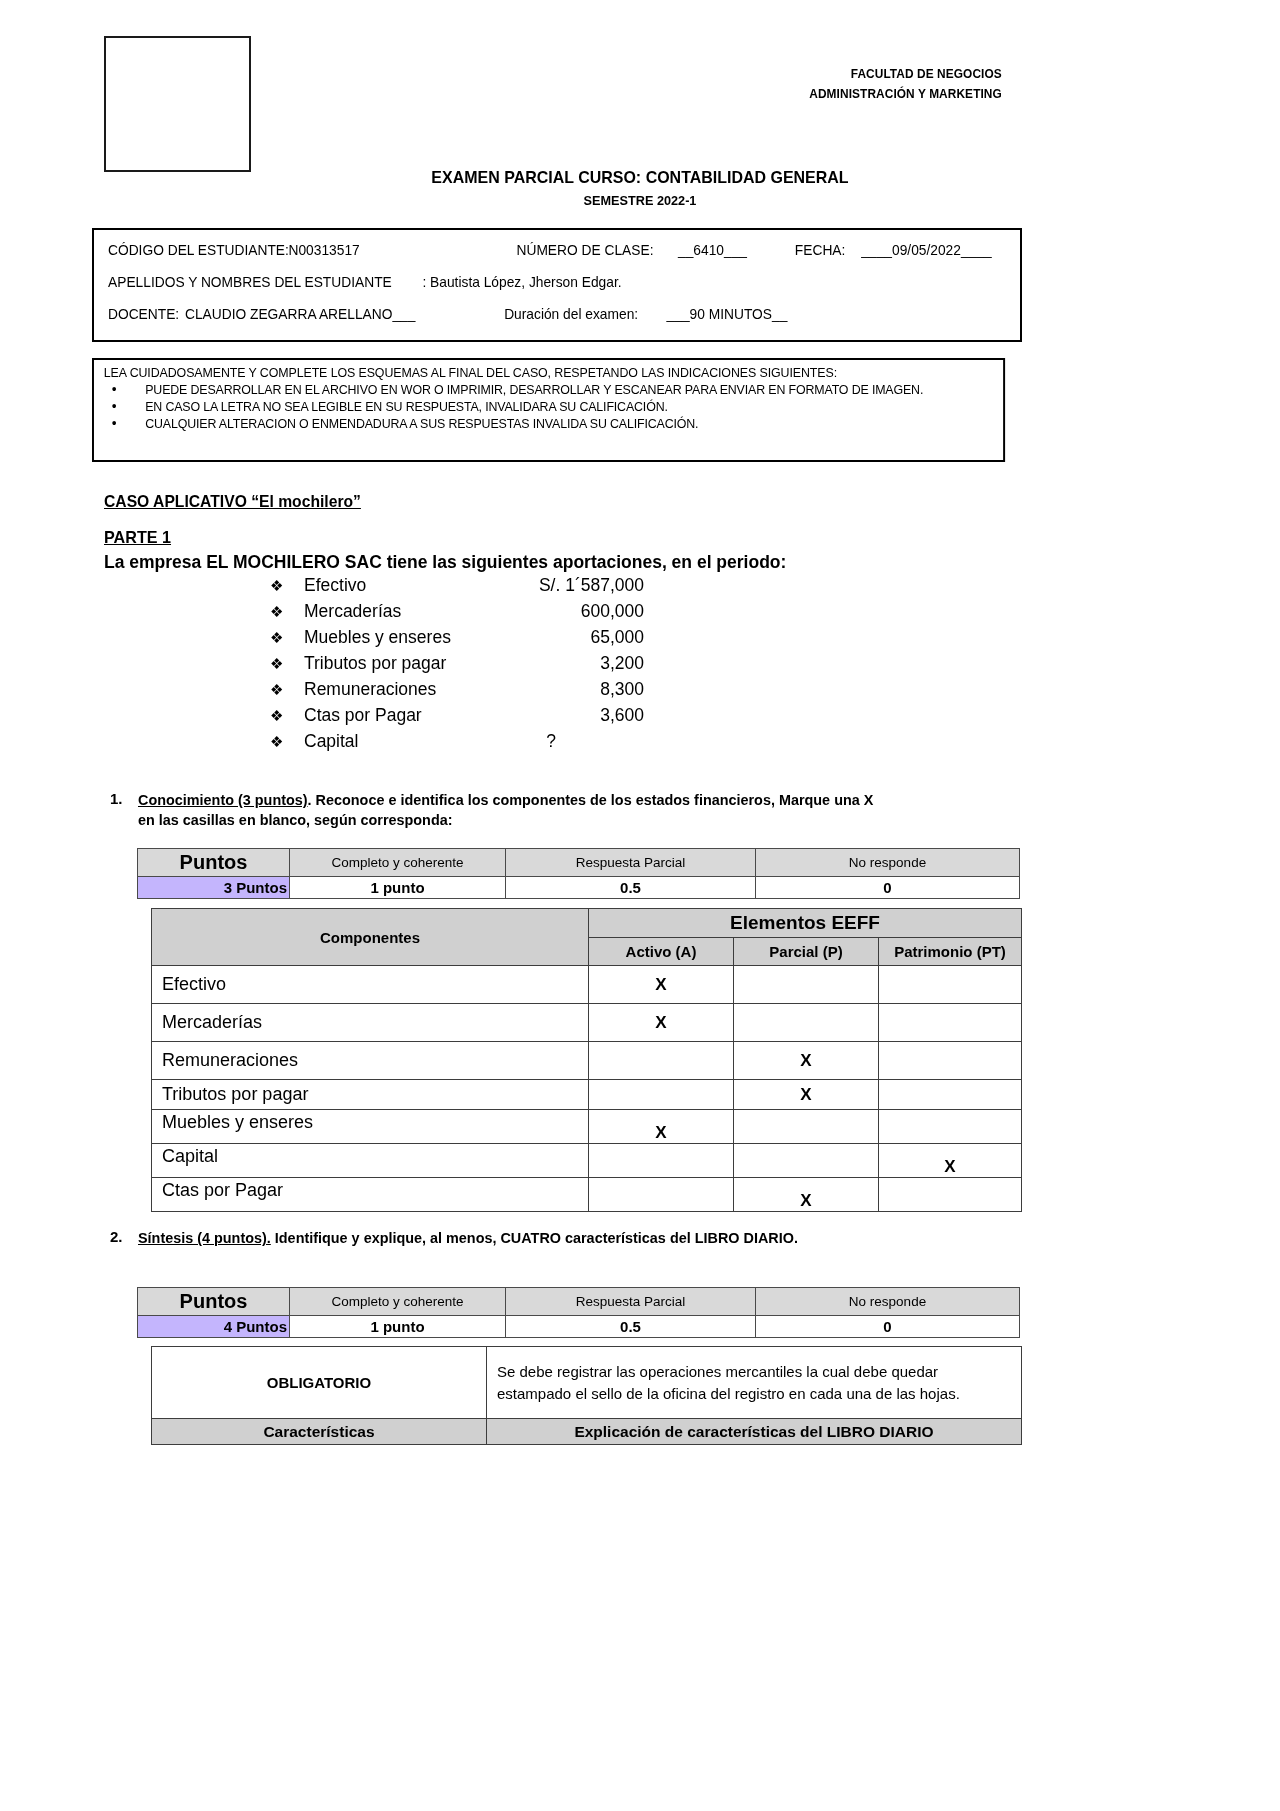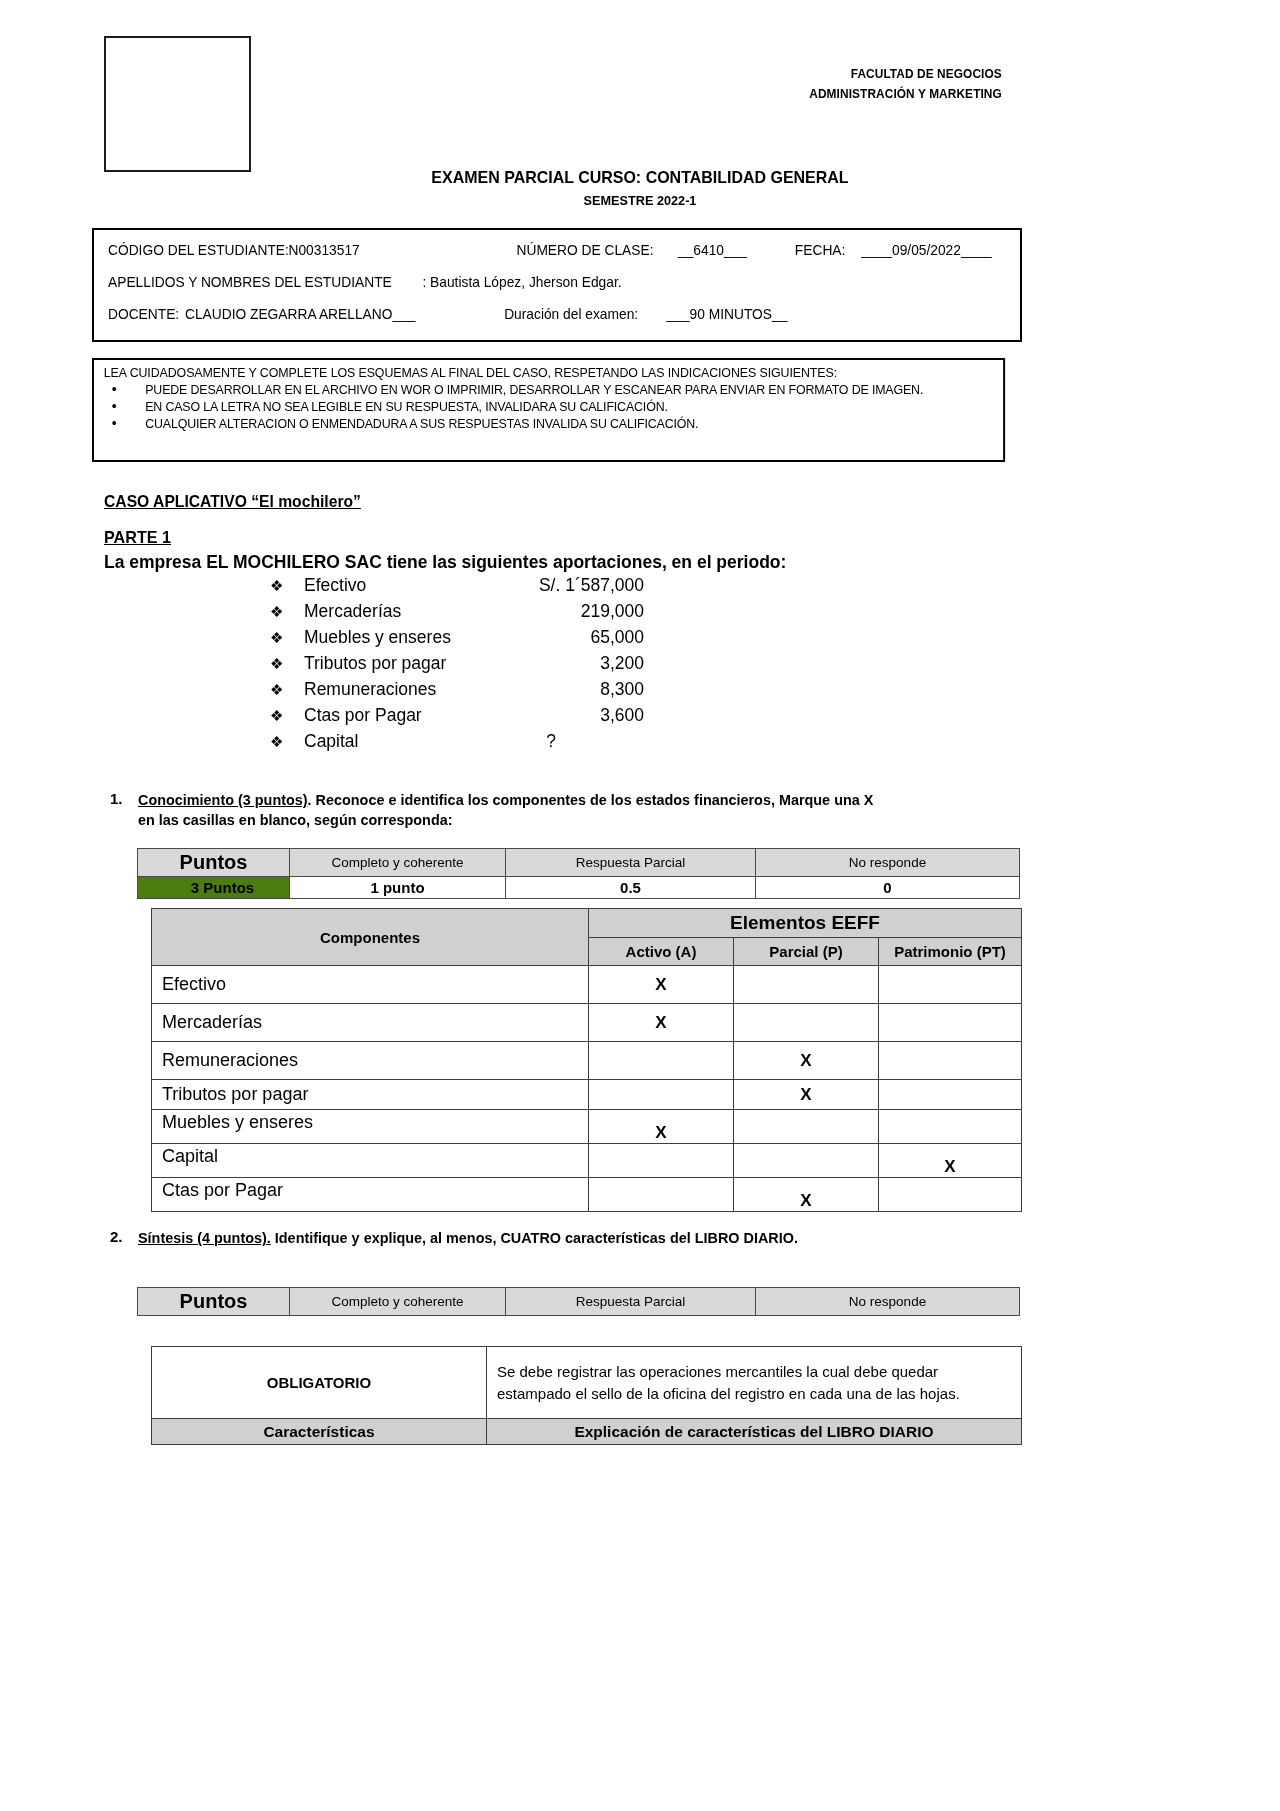--- a/index.html
+++ b/index.html
@@ -194,21 +194,21 @@
   .rubric td, .rubric th {
     border: 1.3px solid #4a4a4a;
     text-align: center;
     padding: 2px 2px;
     height: 22px;
     font-weight: normal;
   }
   .rubric tr.head td { background: #d9d9d9; }
   .rubric tr.head td.bold-cell { font-weight: bold; font-size: 20px; }
   .rubric tr.vals td { font-weight: bold; font-size: 15px; background: #fff; }
-  .rubric tr.vals td.first { background: #4d7c0f; text-align: center; padding-left: 20px; }
+  .rubric tr.vals td.first { background: #c4b5fd; text-align: right; padding-left: 20px; }
   .rubric col.c1 { width: 152px; }
   .rubric col.c2 { width: 216px; }
   .rubric col.c3 { width: 250px; }
   .rubric col.c4 { width: 264px; }
 
   
   .comp {
     position: absolute;
     left: 151px;
     top: 908px;
@@ -335,21 +335,21 @@
 
   <div class="aport-list">
     <div class="aport-row">
       <span class="aport-bullet">❖</span>
       <span class="aport-label">Efectivo</span>
       <span class="aport-val">S/. 1´587,000</span>
     </div>
     <div class="aport-row">
       <span class="aport-bullet">❖</span>
       <span class="aport-label">Mercaderías</span>
-      <span class="aport-val">219,000</span>
+      <span class="aport-val">600,000</span>
     </div>
     <div class="aport-row">
       <span class="aport-bullet">❖</span>
       <span class="aport-label">Muebles y enseres</span>
       <span class="aport-val">65,000</span>
     </div>
     <div class="aport-row">
       <span class="aport-bullet">❖</span>
       <span class="aport-label">Tributos por pagar</span>
       <span class="aport-val">3,200</span>
@@ -475,20 +475,26 @@
         <col class="c3">
         <col class="c4">
       </colgroup>
     <tbody>
       <tr class="head">
         <td class="bold-cell">Puntos</td>
         <td>Completo y coherente</td>
         <td>Respuesta Parcial</td>
         <td>No responde</td>
       </tr>
+      <tr class="vals">
+        <td class="first">4 Puntos</td>
+        <td>1 punto</td>
+        <td>0.5</td>
+        <td>0</td>
+      </tr>
     </tbody>
   </table>
 
   <table class="charac">
     <colgroup>
         <col class="a1">
         <col class="a2">
       </colgroup>
     <tbody>
       <tr>

